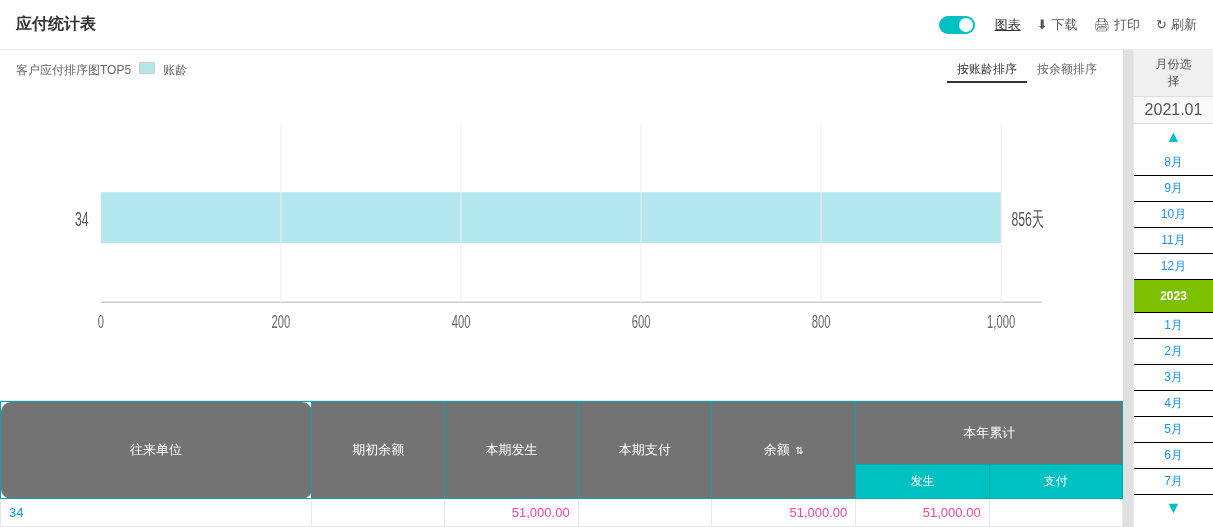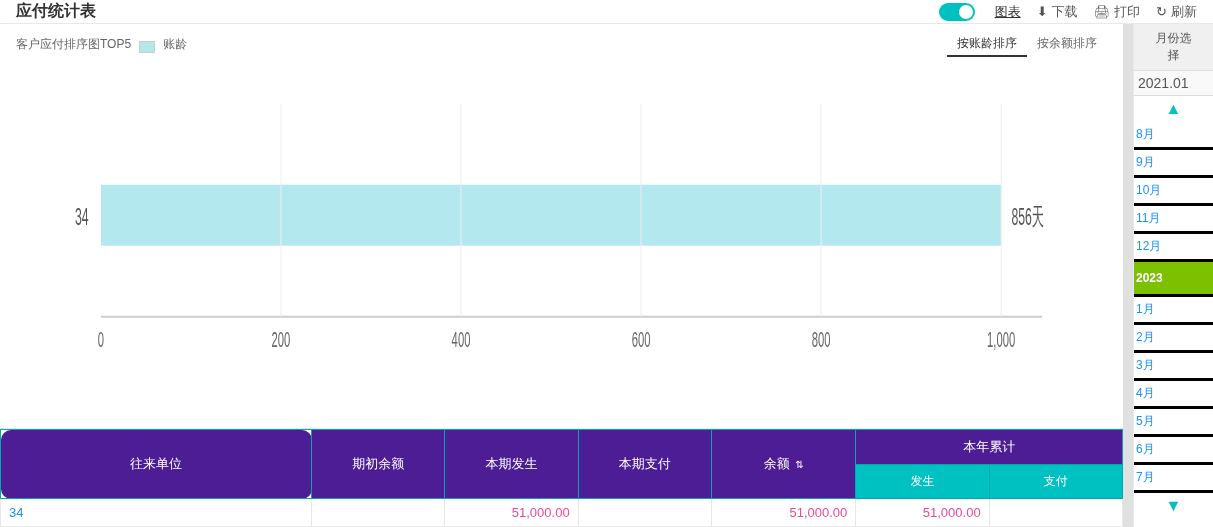--- a/index.html
+++ b/index.html
@@ -1,63 +1,63 @@
 <!DOCTYPE html>
 <html><head>
   <meta charset="utf-8">
   <style>
     * { box-sizing: border-box; margin: 0; padding: 0; }
     body { font-family: "Microsoft YaHei", Arial, sans-serif; font-size: 13px; background: #f5f5f5; color: #333; }
     
     .app-container { width: 1213px; height: 527px; display: flex; flex-direction: column; background: #fff; position: relative; }
     
     
-    .header { display: flex; align-items: center; justify-content: space-between; padding: 8px 16px; background: #fff; border-bottom: 1px solid #e8e8e8; height: 24px; }
+    .header { display: flex; align-items: center; justify-content: space-between; padding: 8px 16px; background: #fff; border-bottom: 1px solid #e8e8e8; height: 50px; }
     .header-title { font-size: 16px; font-weight: bold; color: #333; }
     .header-actions { display: flex; align-items: center; gap: 16px; }
     .toggle-group { display: flex; align-items: center; gap: 20px; text-decoration: underline; }
     .toggle-switch { width: 36px; height: 18px; background: #00c1c1; border-radius: 9px; position: relative; cursor: pointer; }
     .toggle-switch::after { content: ''; position: absolute; right: 2px; top: 2px; width: 14px; height: 14px; border-radius: 50%; background: #fff; }
     .action-btn { display: flex; align-items: center; gap: 4px; color: #555; cursor: pointer; font-size: 13px; }
     
     
     .main-content { display: flex; flex: 1; overflow: hidden; }
     
     
     .chart-section { flex: 1; display: flex; flex-direction: column; overflow: hidden; }
     
     
     .chart-header { display: flex; align-items: center; justify-content: space-between; padding: 8px 16px; }
-    .chart-legend { display: flex; align-items: flex-end; gap: 8px; font-size: 12px; color: #666; }
+    .chart-legend { display: flex; align-items: flex-start; gap: 8px; font-size: 12px; color: #666; }
     .legend-box { width: 16px; height: 12px; background: #b3e8e8; border: 1px solid #ccc; }
     .sort-tabs { display: flex; gap: 0; align-items: center; }
     .sort-tab { padding: 3px 10px; font-size: 12px; color: #666; cursor: pointer; border-bottom: 2px solid transparent; }
     .sort-tab.active { color: #333; border-bottom: 2px solid #333; }
     
     
     .chart-area { flex: 1; position: relative; padding: 8px 40px 30px 60px; }
     
     
     .table-section { border-top: 1px solid #e8e8e8; }
     .table-wrapper { overflow-x: auto; }
     table { width: 100%; border-collapse: collapse; }
-    .table-header-row th { background: #4c1d95; color: #fff; text-align: center; padding: 8px 6px; font-size: 13px; font-weight: normal; border: 1px solid #00a9a9; }
+    .table-header-row th { background: #737373; color: #fff; text-align: center; padding: 22px 6px; font-size: 13px; font-weight: normal; border: 1px solid #00a9a9; }
     .table-subheader th { background: #00c1c1; color: #fff; text-align: center; padding: 8px 6px; font-size: 12px; font-weight: normal; border: 1px solid #00a9a9; }
     .table-data-row td { padding: 6px 8px; border: 1px solid #e8e8e8; font-size: 13px; text-align: right; }
     .table-data-row td:first-child { text-align: left; }
     .table-data-row td a { color: #1890ff; text-decoration: none; }
     .table-data-row td.amount { color: #ec4899; }
     
     
     .right-sidebar { width: 80px; border-left: 1px solid #e8e8e8; display: flex; flex-direction: column; background: #fff; overflow-y: auto; }
     .sidebar-header { background: #f0f0f0; padding: 6px 16px; font-size: 12px; color: #555; text-align: center; border-bottom: 1px solid #ddd; }
-    .sidebar-year-input { width: 100%; padding: 4px 4px; font-size: 14px; border: none; border-bottom: 1px solid #ddd; color: #555; background: #f9f9f9; }
+    .sidebar-year-input { width: 100%; padding: 4px 4px; font-size: 16px; text-align: center; border: none; border-bottom: 1px solid #ddd; color: #555; background: #f9f9f9; }
     .sidebar-nav { display: flex; flex-direction: column; align-items: center; }
     .nav-arrow { color: #00c1c1; font-size: 16px; cursor: pointer; padding: 4px; }
-    .month-item { width: 100%; padding: 4px 2px; font-size: 12px; color: #1890ff; cursor: pointer; border-bottom: 3px solid #000000; }
+    .month-item { width: 100%; text-align: center; padding: 4px 2px; font-size: 12px; color: #1890ff; cursor: pointer; border-bottom: 1px solid #000000; }
     .month-item.year-label { background: #7dc000; color: #fff; font-weight: bold; font-size: 12px; padding: 9px 2px; }
 
     .divider-col { width: 10px; background: #e0e0e0; cursor: col-resize; }
   </style>
 </head>
 <body>
 
 <div class="app-container">
 
   <div class="header">

